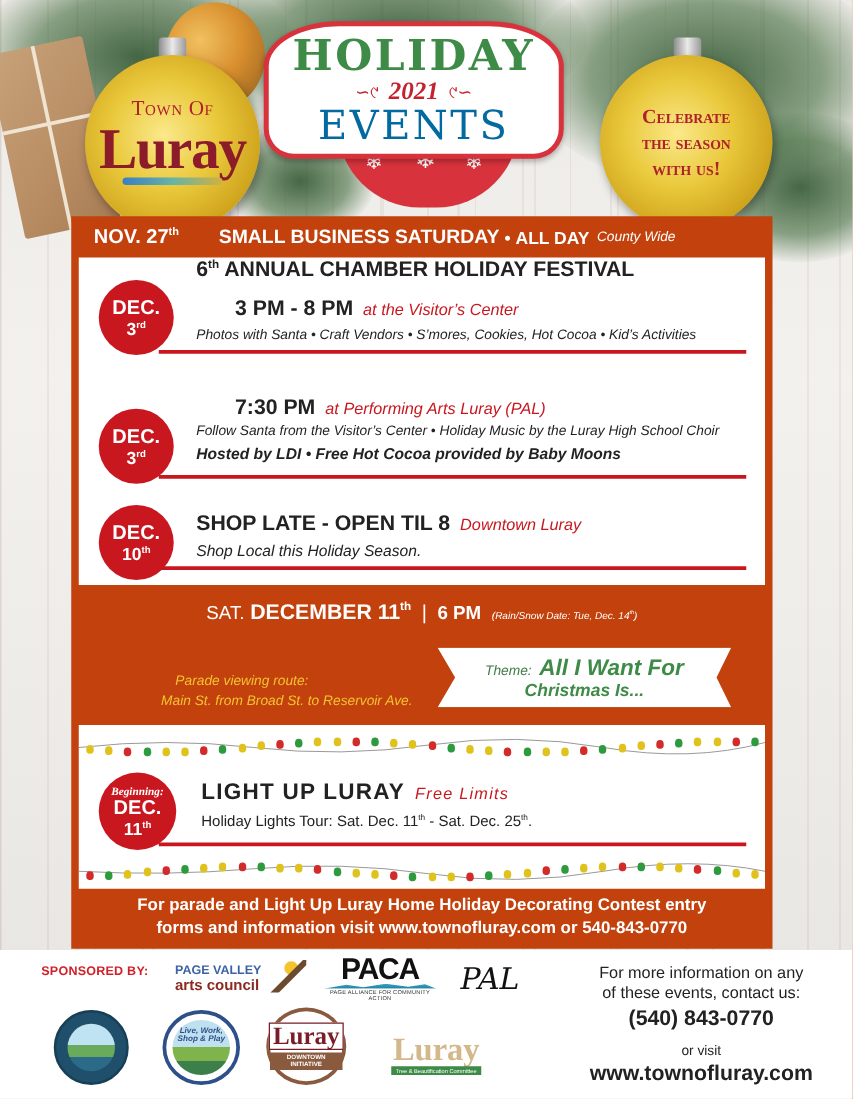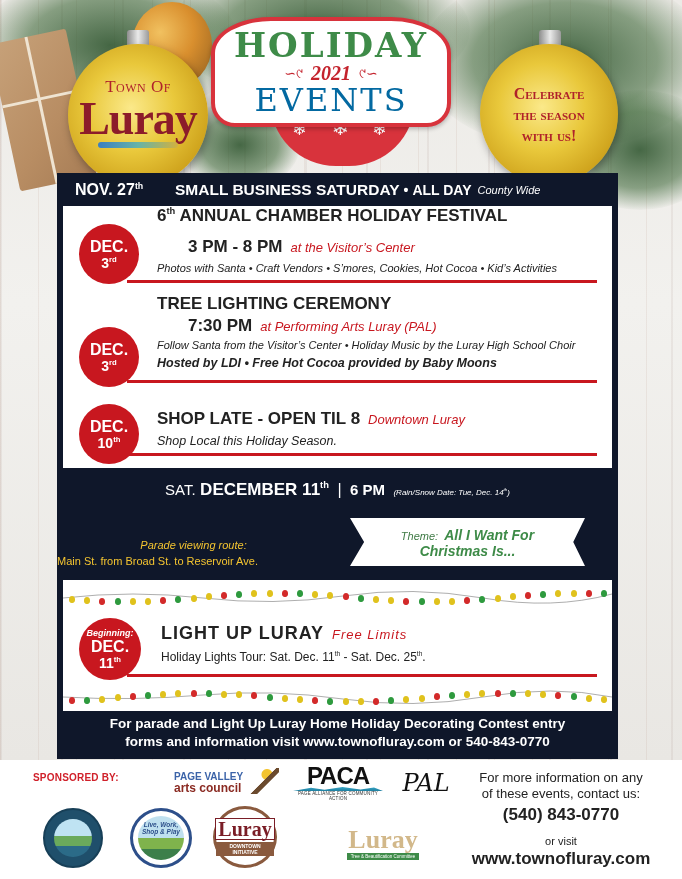--- a/index.html
+++ b/index.html
@@ -74,77 +74,77 @@
     box-shadow: 0 2px 4px rgba(0,0,0,0.25);
     text-align: center;
   }
   .badge-holiday { font-family: "DejaVu Serif", serif; font-weight: bold; color: #3e8b48; font-size: 34px; letter-spacing: 2px; margin-top: 6px; line-height: 36px; text-align: center; }
   .badge-year-row { display: flex; align-items: center; justify-content: center; gap: 8px; margin-top: 0px; }
   .badge-swirl { color: #c4232d; font-size: 14px; }
   .badge-year { font-family: "Liberation Serif", serif; font-style: italic; font-weight: bold; color: #c4232d; font-size: 20px; line-height: 20px; }
   .badge-events { font-family: "DejaVu Serif", serif; font-weight: normal; color: #0369a1; font-size: 32px; letter-spacing: 2px; line-height: 34px; }
 
   
-  .panel { position: absolute; left: 57px; top: 173px; width: 561px; height: 586px; background: #0f172a; }
+  .panel { position: absolute; left: 57px; top: 173px; width: 561px; height: 586px; background: #c2410c; }
   .row-nov { position: absolute; left: 0; top: 0; width: 561px; height: 33px; display: flex; align-items: center; color: #fff; }
   .nov-date { font-weight: bold; font-size: 16px; margin-left: 18px; width: 100px; }
   .nov-title { font-weight: bold; font-size: 15.5px; }
   .nov-sep { font-weight: bold; font-size: 14px; margin: 0 4px; }
   .nov-allday { font-weight: bold; font-size: 14px; }
   .nov-where { font-style: italic; font-size: 11px; margin-left: 6px; }
   sup { font-size: 0.55em; vertical-align: super; line-height: 0; }
 
   .white1 { position: absolute; left: 6px; top: 33px; width: 549px; height: 262px; background: #ffffff; }
   .event { position: absolute; left: 0; width: 549px; }
   .date-circle {
     position: absolute; width: 60px; height: 60px; border-radius: 50%; background: #c8171f; color: #fff;
     display: flex; flex-direction: column; align-items: center; justify-content: center; font-weight: bold;
   }
   .dc-month { font-size: 16px; line-height: 17px; }
   .dc-day { font-size: 14px; line-height: 16px; }
-  .dc-pre { font-family: Liberation Sans, sans-serif; font-style: italic; font-size: 9px; line-height: 10px; }
+  .dc-pre { font-family: Liberation Serif, serif; font-style: italic; font-size: 9px; line-height: 10px; }
   .ev-rule { position: absolute; height: 3px; background: #c8171f; }
   .ev-title { position: absolute; font-weight: bold; color: #222; font-size: 17px; white-space: nowrap; }
   .ev-time { position: absolute; font-weight: bold; color: #222; font-size: 17px; white-space: nowrap; }
   .ev-loc { font-style: italic; font-weight: normal; color: #c8171f; font-size: 13px; margin-left: 8px; }
   .ev-line { position: absolute; font-style: italic; color: #222; font-size: 11px; white-space: nowrap; }
   .ev-bold { position: absolute; font-style: italic; font-weight: bold; color: #222; font-size: 12.5px; white-space: nowrap; }
 
   
   .parade-date { position: absolute; left: 0; top: 307px; width: 561px; text-align: center; color: #fff; white-space: nowrap; }
   .pd-sat { font-size: 15px; }
   .pd-main { font-weight: bold; font-size: 17px; }
   .pd-pipe { font-size: 16px; margin: 0 4px; }
   .pd-time { font-weight: bold; font-size: 15px; }
   .pd-rain { font-style: italic; font-size: 8px; margin-left: 4px; }
   .parade-title { position: absolute; left: 38px; top: 341px; color: #fff; font-weight: bold; font-size: 18px; letter-spacing: 0.3px; }
   .parade-route1 { position: absolute; left: 0; width: 273px; top: 366px; text-align: center; color: #f4c430; font-style: italic; font-size: 11px; }
-  .parade-route2 { position: absolute; left: 0; width: 273px; top: 382px; text-align: left; color: #f4c430; font-size: 11px; }
+  .parade-route2 { position: absolute; left: 0; width: 273px; top: 382px; text-align: right; color: #f4c430; font-style: italic; font-size: 11px; }
 
   .ribbon {
     position: absolute; left: 293px; top: 345px; width: 235px; height: 48px; background: #ffffff;
     clip-path: polygon(0 0, 100% 0, 95% 50%, 100% 100%, 0 100%, 6% 50%);
     box-shadow: 0 3px 4px rgba(0,0,0,0.4);
     display: flex; flex-direction: column; align-items: center; justify-content: center; text-align: center;
   }
   .ribbon-l1 { white-space: nowrap; }
   .ribbon-label { font-style: italic; color: #3e7a44; font-size: 11px; margin-right: 6px; }
-  .ribbon-theme { font-style: italic; font-weight: bold; color: #3e8b48; font-size: 14px; }
+  .ribbon-theme { font-style: italic; font-weight: bold; color: #3e8b48; font-size: 18px; }
   .ribbon-theme2 { font-style: italic; font-weight: bold; color: #3e8b48; font-size: 14px; line-height: 15px; }
 
   .white2 { position: absolute; left: 6px; top: 407px; width: 549px; height: 131px; background: #ffffff; overflow: hidden; }
   .lights { position: absolute; left: 0; width: 549px; height: 22px; }
   .bulb { position: absolute; width: 6px; height: 7px; border-radius: 50% 50% 45% 45%; }
   .wire { position: absolute; left: 0; width: 549px; height: 18px; }
 
   .footer-note { position: absolute; left: 0; top: 542px; width: 561px; text-align: center; color: #fff; font-weight: bold; font-size: 13.5px; line-height: 18px; }
 
   
   .sponsor-label { position: absolute; left: 33px; top: 772px; color: #d0202a; font-weight: bold; font-size: 10px; letter-spacing: 0.2px; }
-  .logo { position: absolute; display: flex; align-items: center; justify-content: center; text-align: center; margin-left: 34px; }
+  .logo { position: absolute; display: flex; align-items: center; justify-content: center; text-align: center; }
   .logo-pvac { left: 140px; top: 766px; width: 105px; height: 34px; flex-direction: column; align-items: flex-start; }
   .pvac-l1 { color: #3b63a8; font-weight: bold; font-size: 10px; line-height: 11px; }
   .pvac-l2 { color: #8a2a22; font-weight: bold; font-size: 12px; line-height: 13px; }
   .pvac-mtn { position: absolute; right: 0; top: 2px; width: 30px; height: 26px; background: linear-gradient(135deg, transparent 48%, #6b4a2e 50%, #6b4a2e 60%, transparent 62%), radial-gradient(circle at 60% 25%, #f4c430 0 5px, transparent 6px); }
   .logo-paca { left: 258px; top: 765px; width: 92px; height: 36px; flex-direction: column; }
   .paca-word { font-weight: bold; font-size: 24px; color: #111; line-height: 22px; letter-spacing: -1px; }
   .paca-mtn { width: 90px; height: 8px; background: linear-gradient(180deg, #39a7c7, #1f7fa0); clip-path: polygon(0 100%, 20% 20%, 35% 70%, 55% 0, 75% 60%, 90% 10%, 100% 100%); }
   .paca-sub { font-size: 4.5px; color: #333; letter-spacing: 0.2px; }
   .logo-pal { left: 362px; top: 765px; width: 60px; height: 36px; font-family: "DejaVu Serif", serif; font-style: italic; font-size: 24px; color: #111; }
   .round-logo { position: absolute; border-radius: 50%; display: flex; align-items: center; justify-content: center; text-align: center; }
@@ -231,21 +231,20 @@
       <div class="ev-time" style="left:125px;top:31px;"><span>3 PM - 8 PM</span><span class="ev-loc">at the Visitor’s Center</span></div>
       <div class="ev-line" style="left:94px;top:56px;">Photos with Santa • Craft Vendors • S’mores, Cookies, Hot Cocoa • Kid’s Activities</div>
       <div class="ev-rule" style="left:64px;top:74px;width:470px;"></div>
     </div>
 
     <div class="event" style="top:84px;height:100px;">
       <div class="date-circle" style="left:16px;top:37px;">
         <span class="dc-month">DEC.</span>
         <span class="dc-day"><span>3</span><sup>rd</sup></span>
       </div>
-      <div class="ev-title" style="left:94px;top:4px;">TREE LIGHTING CEREMONY</div>
       <div class="ev-time" style="left:125px;top:26px;"><span>7:30 PM</span><span class="ev-loc">at Performing Arts Luray (PAL)</span></div>
       <div class="ev-line" style="left:94px;top:49px;">Follow Santa from the Visitor’s Center • Holiday Music by the Luray High School Choir</div>
       <div class="ev-bold" style="left:94px;top:66px;">Hosted by LDI • Free Hot Cocoa provided by Baby Moons</div>
       <div class="ev-rule" style="left:64px;top:90px;width:470px;"></div>
     </div>
 
     <div class="event" style="top:188px;height:74px;">
       <div class="date-circle" style="left:16px;top:10px;">
         <span class="dc-month">DEC.</span>
         <span class="dc-day"><span>10</span><sup>th</sup></span>

